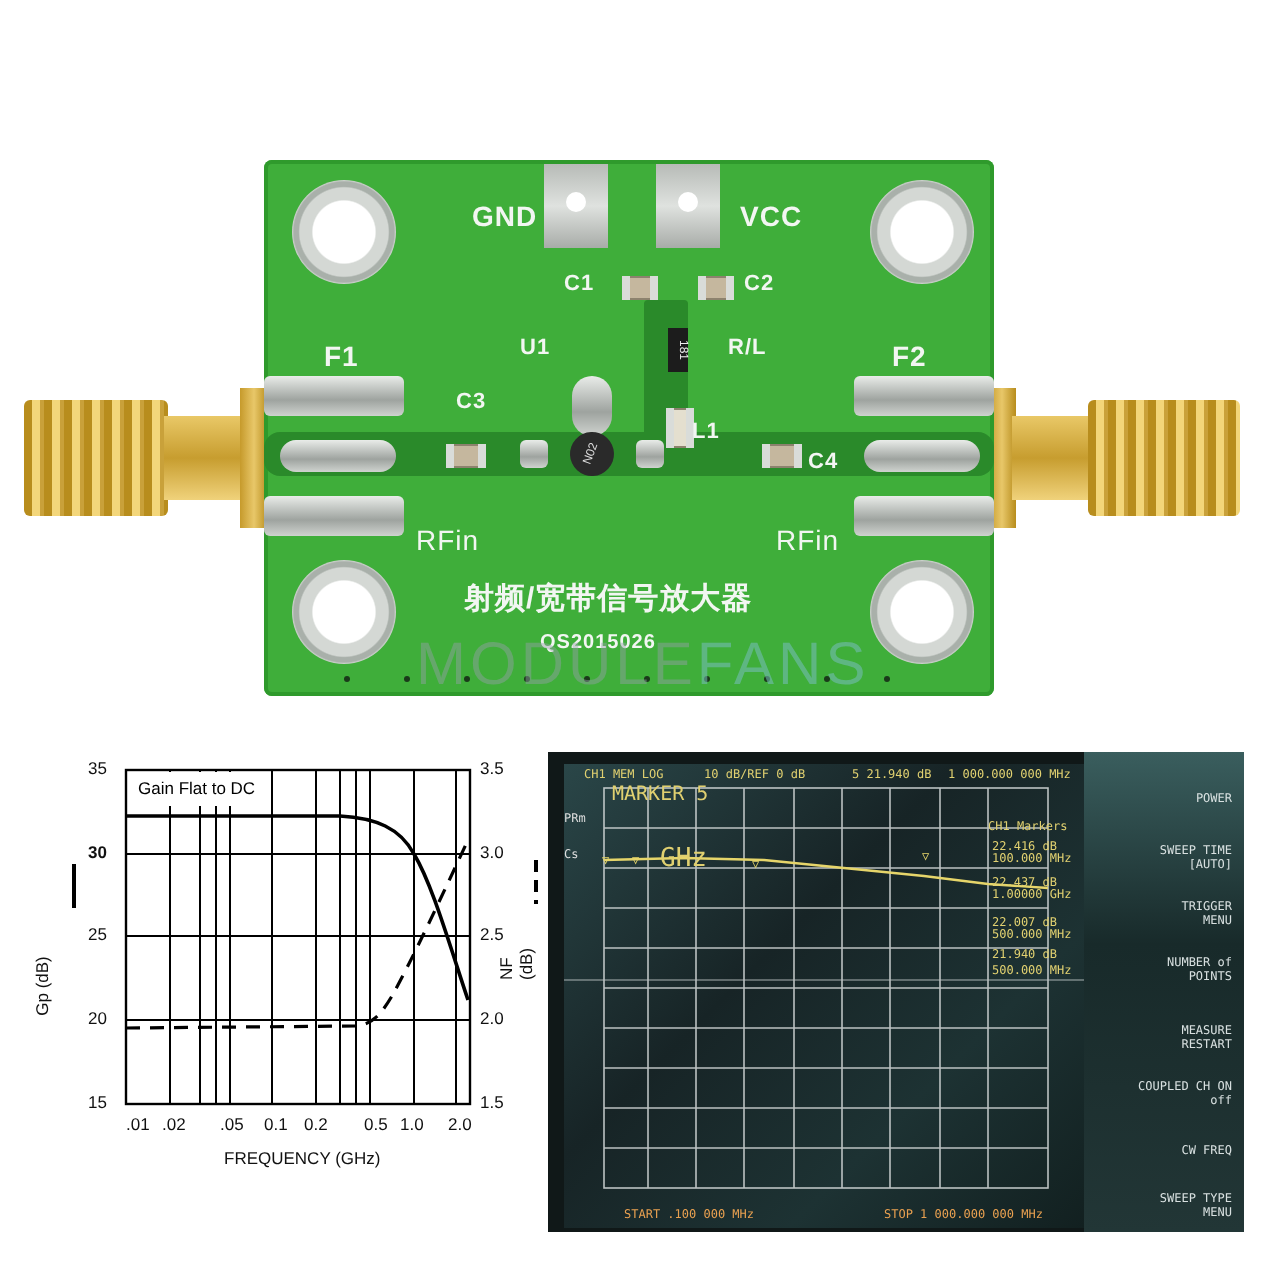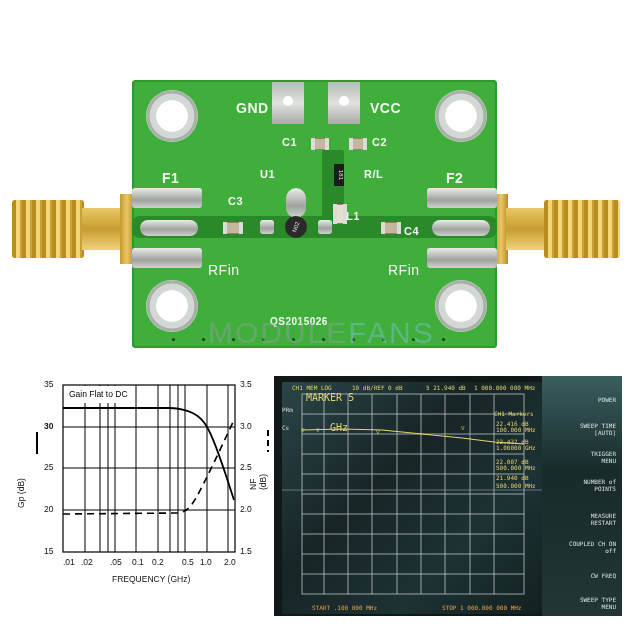--- a/index.html
+++ b/index.html
@@ -100,20 +100,21 @@
     <div class="pad" style="left:0;top:168px;width:70px;height:20px;"></div>
     <div class="pad" style="left:295px;top:108px;width:70px;height:20px;"></div>
     <div class="pad" style="left:300px;top:140px;width:58px;height:16px;border-radius:8px;"></div>
     <div class="pad" style="left:295px;top:168px;width:70px;height:20px;"></div>
 
     <span class="silk" style="left:30px;top:90px;">F1</span>
     <span class="silk" style="left:314px;top:90px;">F2</span>
     <span class="silk" style="left:76px;top:182px;font-weight:normal;">RFin</span>
     <span class="silk" style="left:256px;top:182px;font-weight:normal;">RFin</span>
 
+    <span class="silk" style="left:100px;top:210px;font-size:15px;">射频/宽带信号放大器</span>
     <span class="silk" style="left:138px;top:236px;font-size:10px;">QS2015026</span>
 
     <div class="via" style="left:40px;top:258px;"></div>
       <div class="via" style="left:70px;top:258px;"></div>
     <div class="via" style="left:100px;top:258px;"></div>
       <div class="via" style="left:130px;top:258px;"></div>
     <div class="via" style="left:160px;top:258px;"></div>
       <div class="via" style="left:190px;top:258px;"></div>
     <div class="via" style="left:220px;top:258px;"></div>
       <div class="via" style="left:250px;top:258px;"></div>
@@ -218,21 +219,21 @@
           <text x="34" y="50">▽</text>
           <text x="94" y="52">▽</text>
           <text x="179" y="48">▽</text>
       </g>
     </svg>
     <span class="vna-txt" style="left:10px;top:2px;">CH1 MEM  LOG</span>
     <span class="vna-txt" style="left:70px;top:2px;">10 dB/REF 0 dB</span>
     <span class="vna-txt" style="left:144px;top:2px;">5 21.940 dB</span>
     <span class="vna-txt" style="left:192px;top:2px;">1 000.000 000 MHz</span>
     <span class="vna-txt" style="left:24px;top:10px;font-size:10px;text-align:center;">MARKER 5</span>
-    <span class="vna-txt" style="left:48px;top:40px;font-size:10px;">GHz</span>
+    <span class="vna-txt" style="left:48px;top:40px;font-size:13px;">GHz</span>
     <span class="vna-txt" style="left:0;top:24px;color:#ddd;">PRm</span>
     <span class="vna-txt" style="left:0;top:42px;color:#ddd;">Cs</span>
     <span class="vna-txt" style="left:212px;top:28px;">CH1 Markers</span>
     <span class="vna-txt" style="left:214px;top:38px;">22.416 dB</span>
     <span class="vna-txt" style="left:214px;top:44px;">100.000 MHz</span>
     <span class="vna-txt" style="left:214px;top:56px;">22.437 dB</span>
     <span class="vna-txt" style="left:214px;top:62px;">1.00000 GHz</span>
     <span class="vna-txt" style="left:214px;top:76px;">22.007 dB</span>
     <span class="vna-txt" style="left:214px;top:82px;">500.000 MHz</span>
     <span class="vna-txt" style="left:214px;top:92px;">21.940 dB</span>

